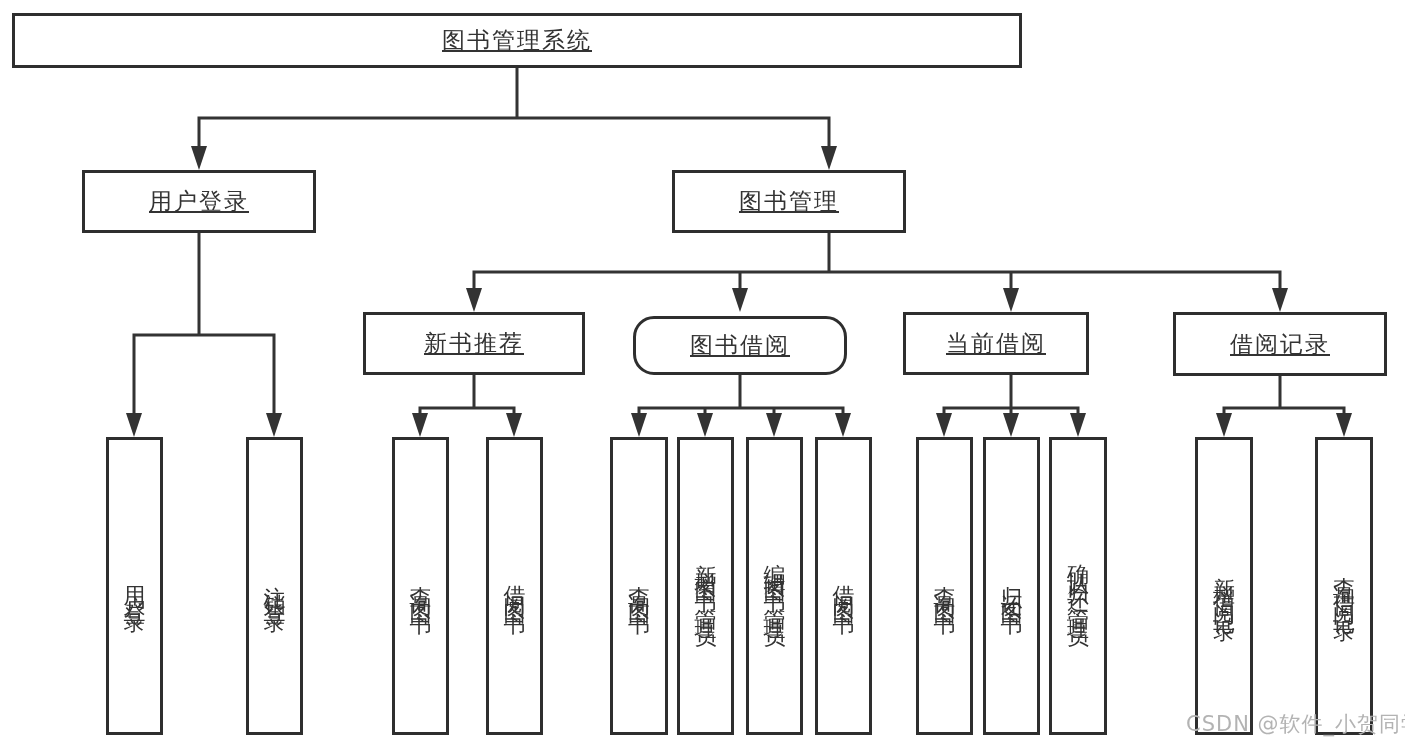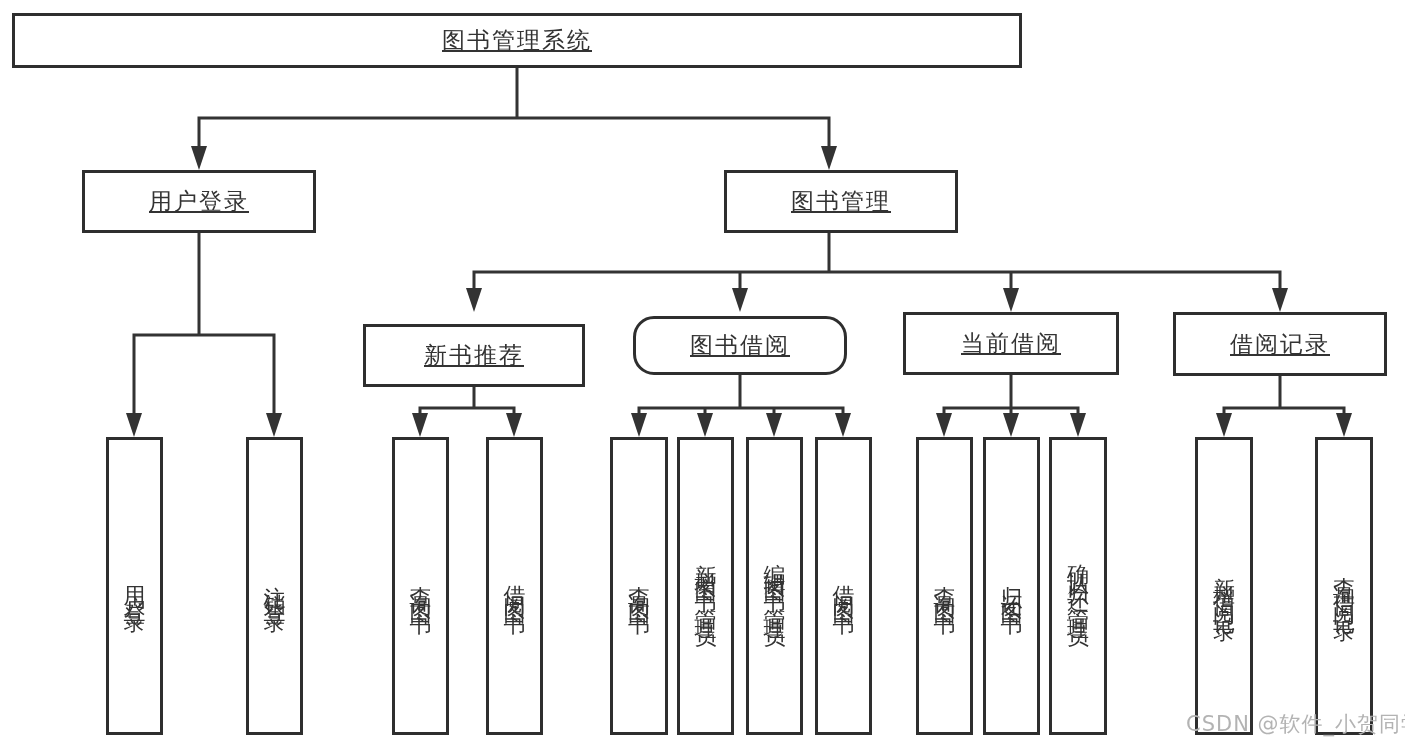--- a/index.html
+++ b/index.html
@@ -59,25 +59,25 @@
       <path d="M1003,413 L1019,413 L1011,437 Z"></path>
       <path d="M1070,413 L1086,413 L1078,437 Z"></path>
       <path d="M1216,413 L1232,413 L1224,437 Z"></path>
       <path d="M1336,413 L1352,413 L1344,437 Z"></path>
     </g>
   </svg>
 
   <div class="box hbox" style="left:12px; top:13px; width:1010px; height:55px;">图书管理系统</div>
 
   <div class="box hbox" style="left:82px; top:170px; width:234px; height:63px;">用户登录</div>
-  <div class="box hbox" style="left:724px; top:170px; width:234px; height:63px;">图书管理</div>
+  <div class="box hbox" style="left:672px; top:170px; width:234px; height:63px;">图书管理</div>
 
-  <div class="box hbox" style="left:363px; top:312px; width:222px; height:63px;margin-top:12px;">新书推荐</div>
+  <div class="box hbox" style="left:363px; top:312px; width:222px; height:63px;">新书推荐</div>
   <div class="box hbox" style="left:633px; top:316px; width:214px; height:59px;border-radius:21px;">图书借阅</div>
-  <div class="box hbox" style="left:903px; top:312px; width:216px; height:63px;">当前借阅</div>
+  <div class="box hbox" style="left:903px; top:312px; width:186px; height:63px;">当前借阅</div>
   <div class="box hbox" style="left:1173px; top:312px; width:214px; height:64px;">借阅记录</div>
 
   <div class="box vbox" style="left:106px; top:437px; width:57px; height:298px;">用户登录</div>
   <div class="box vbox" style="left:246px; top:437px; width:57px; height:298px;">注销登录</div>
 
   <div class="box vbox" style="left:392px; top:437px; width:57px; height:298px;">查询图书</div>
   <div class="box vbox" style="left:486px; top:437px; width:57px; height:298px;">借阅图书</div>
 
   <div class="box vbox" style="left:610px; top:437px; width:58px; height:298px;">查询图书</div>
   <div class="box vbox" style="left:677px; top:437px; width:57px; height:298px;">新增图书（管理员）</div>

